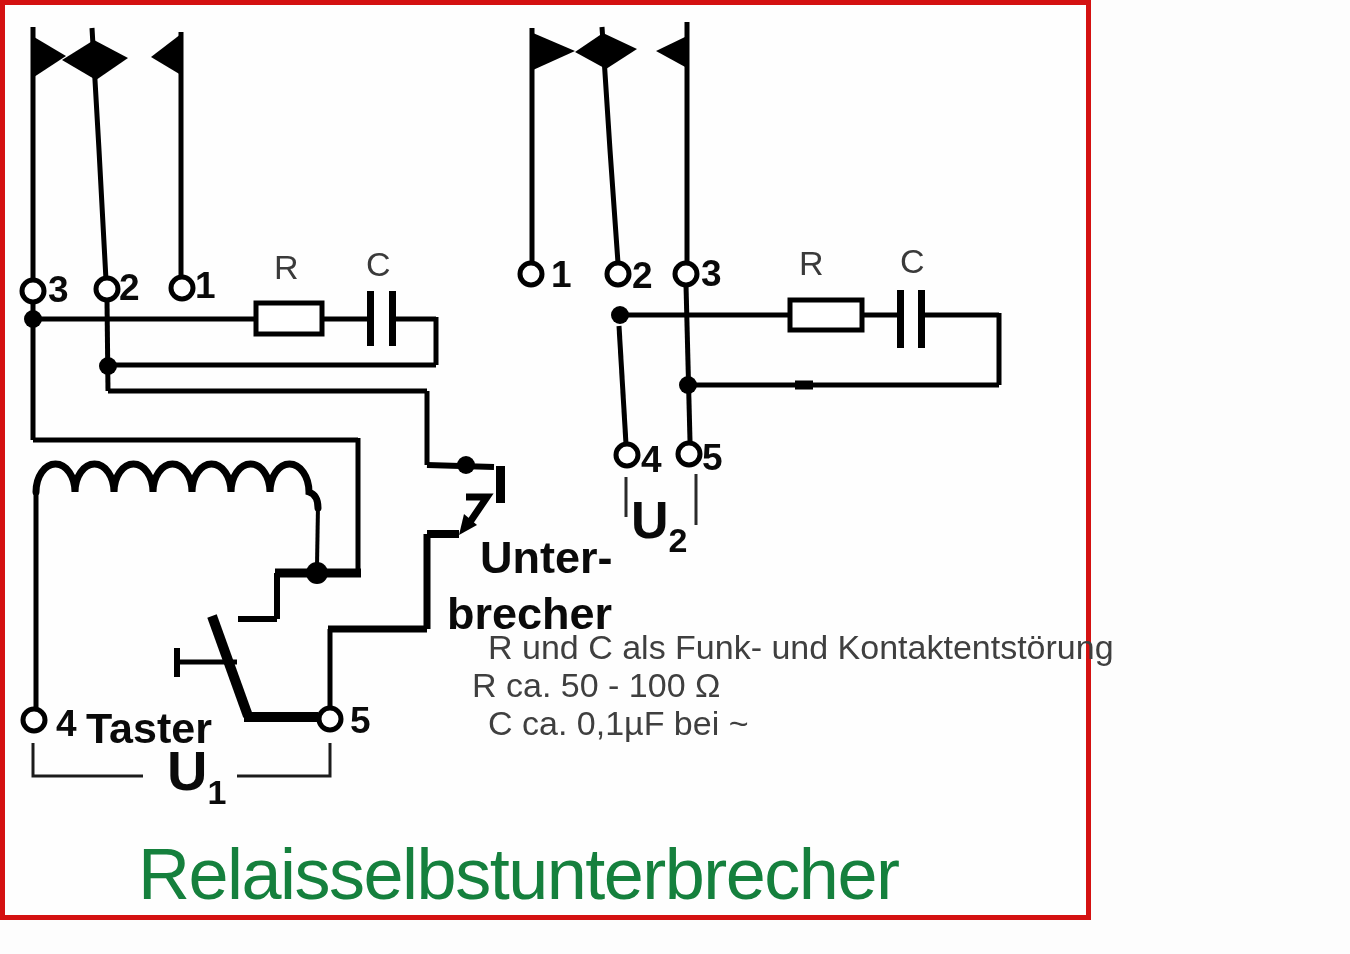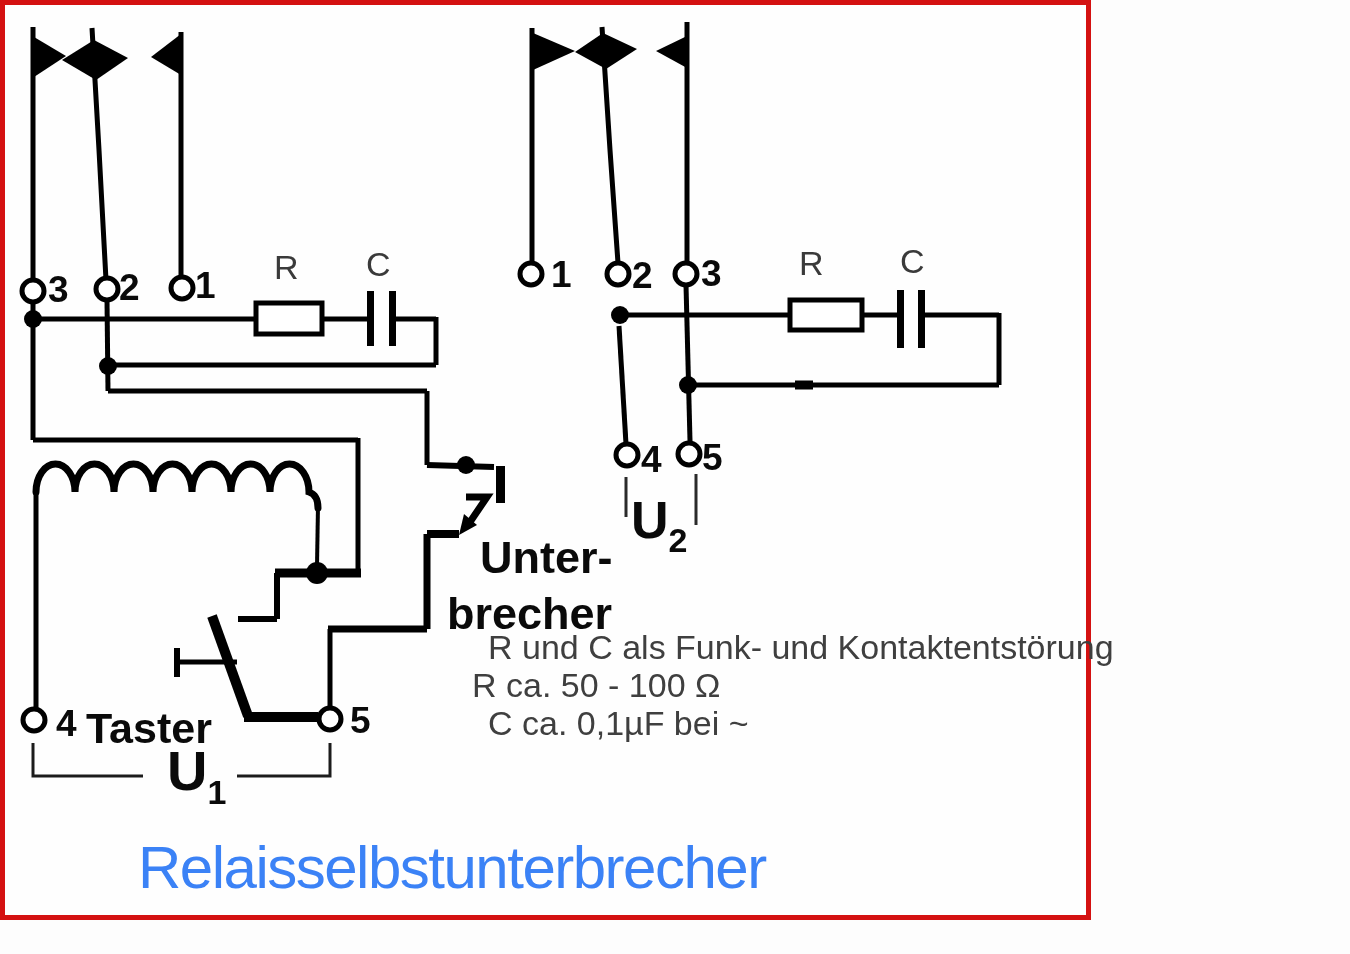--- a/index.html
+++ b/index.html
@@ -13,21 +13,21 @@
   .term-num{font-size:37px;font-weight:bold;color:#0a0a0a;}
   .rc-lbl{font-size:34px;color:#3a3a3a;}
   .bold-lbl{font-weight:bold;color:#0a0a0a;}
   .taster{font-size:43px;}
   .unterbrecher{font-size:45px;}
   .u-lbl{font-size:56px;}
   .u-lbl sub{font-size:34px;line-height:0;vertical-align:-14px;}
   .note{font-size:34px;color:#3f3f3f;display:flex;align-items:center;}
   .dc-symbol{display:inline-block;width:38px;height:9px;margin-left:10px;
              border-top:4px solid #3f3f3f;border-bottom:4px solid #3f3f3f;}
-  .title{font-size:60px;color:#3b82f6;letter-spacing:-1.5px;}
+  .title{font-size:72px;color:#15803d;letter-spacing:-1.5px;}
 </style>
 </head>
 <body>
 
 <div class="canvas">
   <div class="frame"></div>
 
   <svg class="wires" width="1350" height="954" viewBox="0 0 1350 954" stroke="#000" fill="none" stroke-linecap="butt">
 
     <g>

